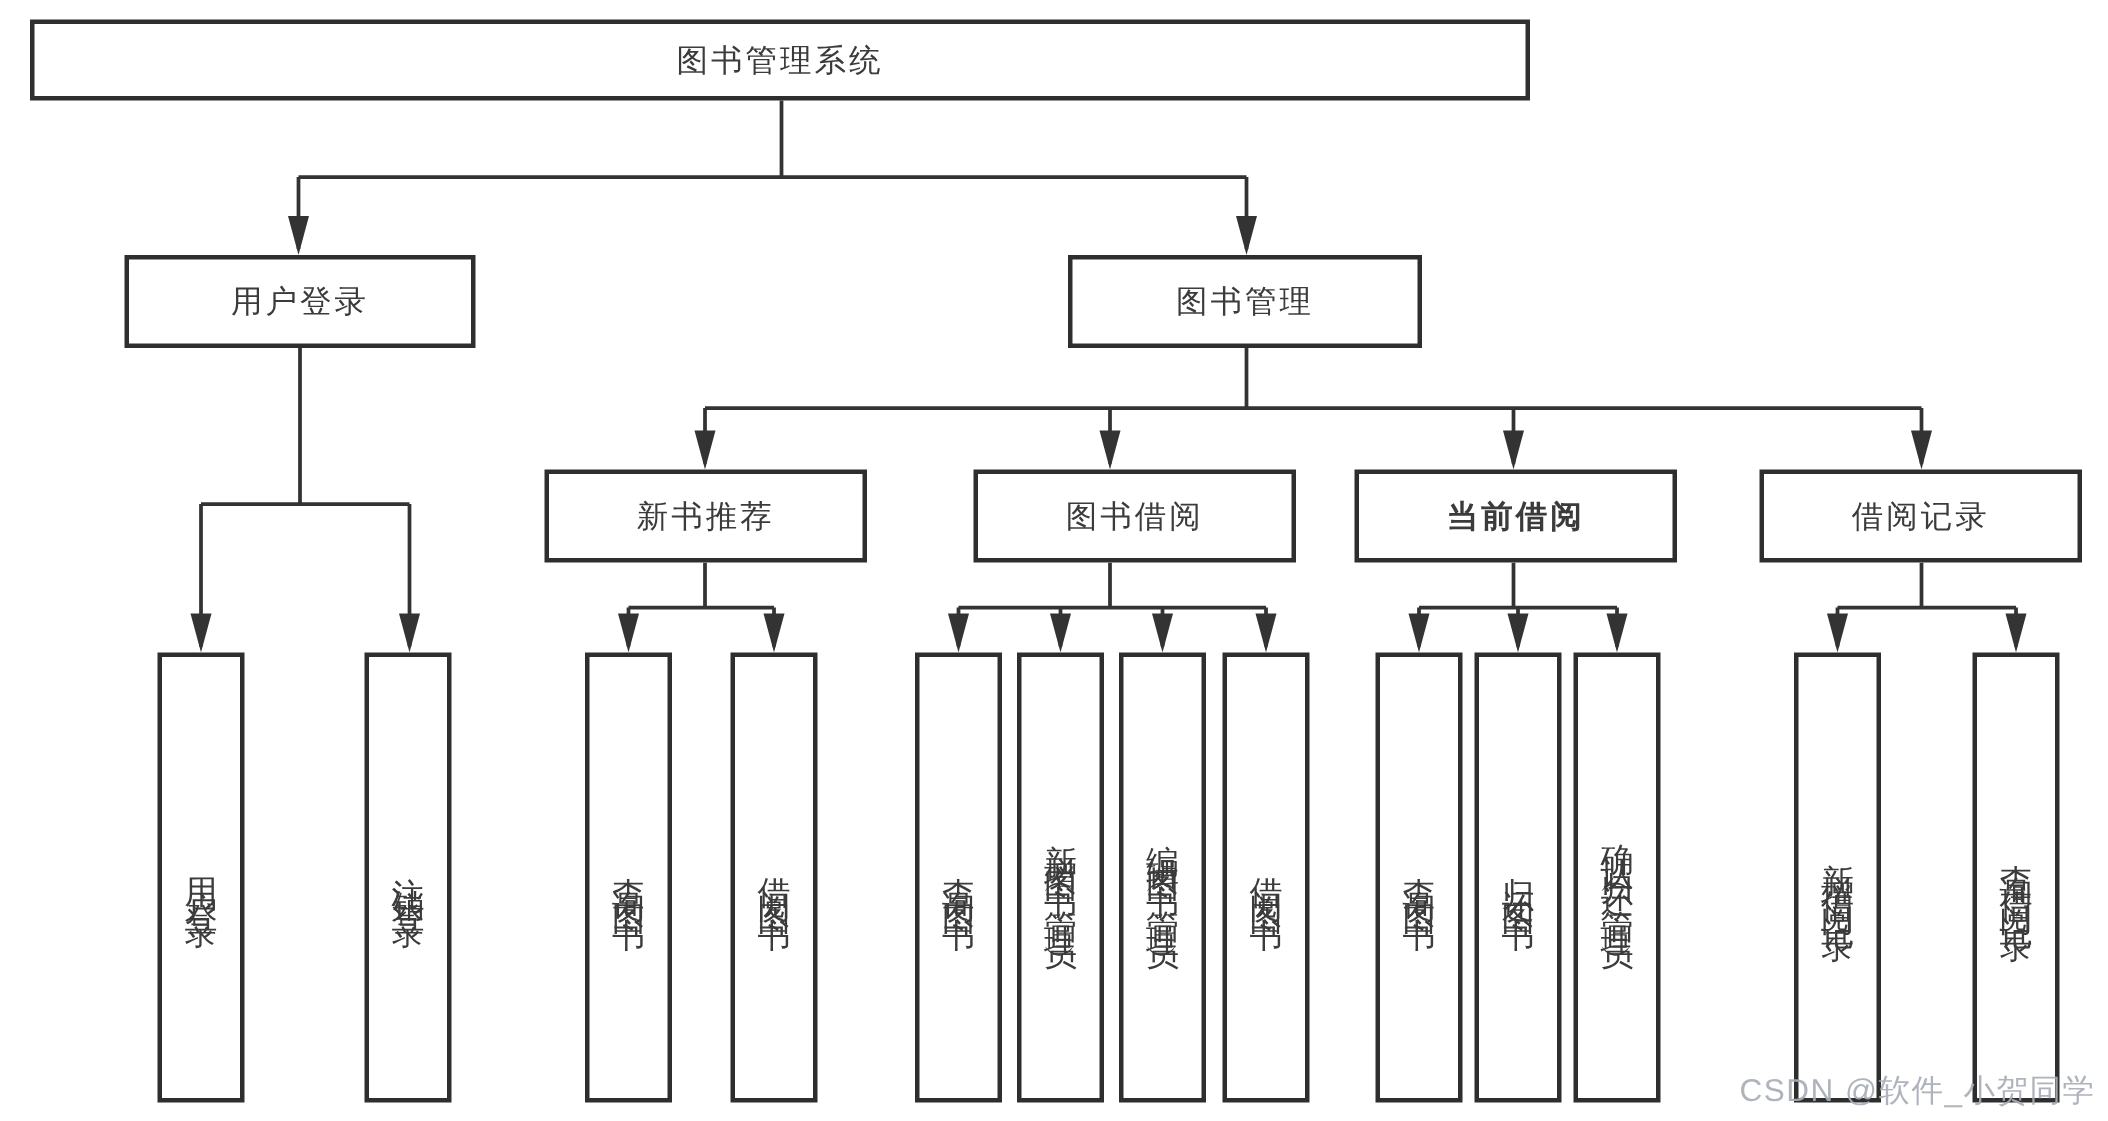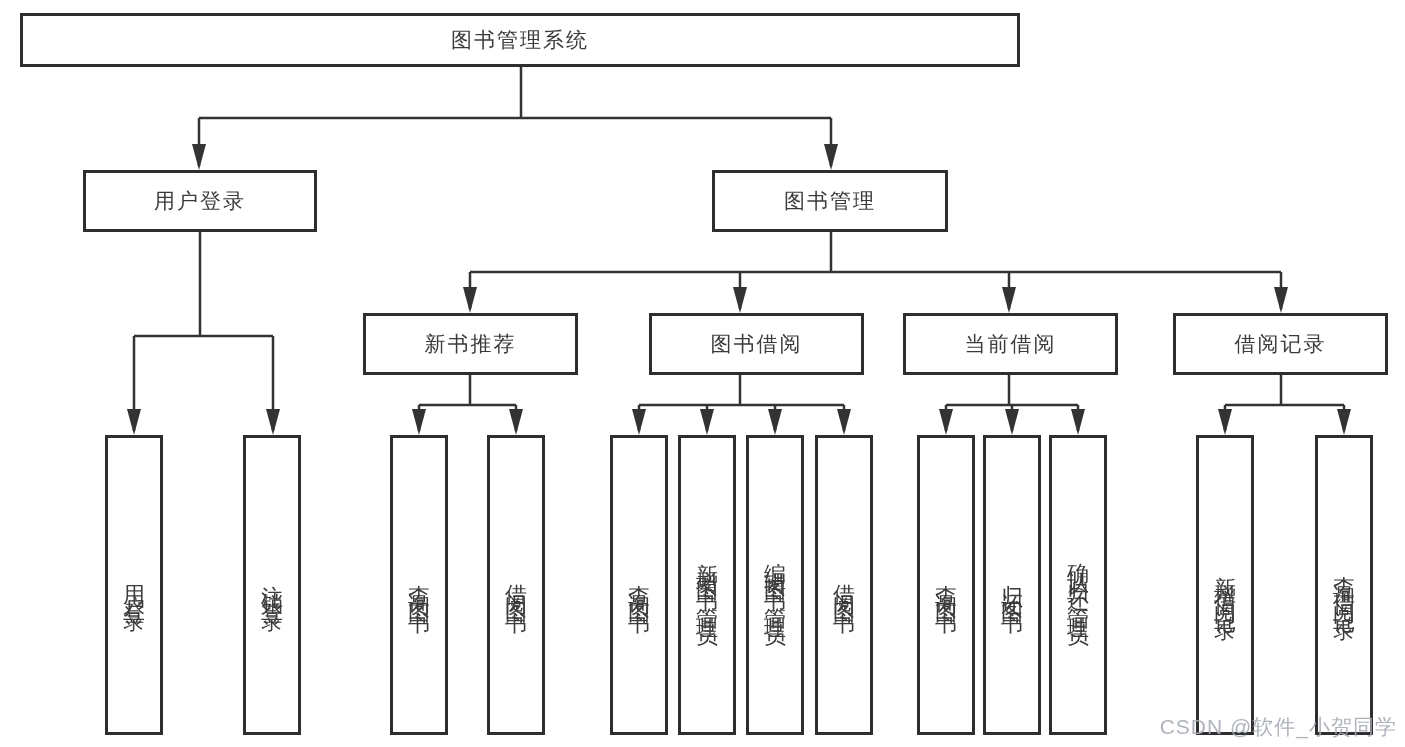--- a/index.html
+++ b/index.html
@@ -36,21 +36,21 @@
     font-size: 21px;
     letter-spacing: 2px;
     white-space: nowrap;
   }
   .root  { left: 20px;  top: 13px;  width: 1000px; height: 54px; }
   .lv2-a { left: 83px;  top: 170px; width: 234px;  height: 62px; }
   .lv2-b { left: 712px; top: 170px; width: 236px;  height: 62px; }
   .lv3   { top: 313px;  height: 62px; width: 215px; }
   .lv3-0 { left: 363px; }
   .lv3-1 { left: 633px; margin-left: 16px; }
-  .lv3-2 { left: 903px; }
+  .lv3-2 { left: 903px; font-weight: bold; }
   .lv3-3 { left: 1173px; }
   .leaf {
     top: 435px;
     width: 58px;
     height: 300px;
   }
   .leaf .v-label {
     writing-mode: vertical-rl;
     text-orientation: mixed;
     font-size: 22px;

